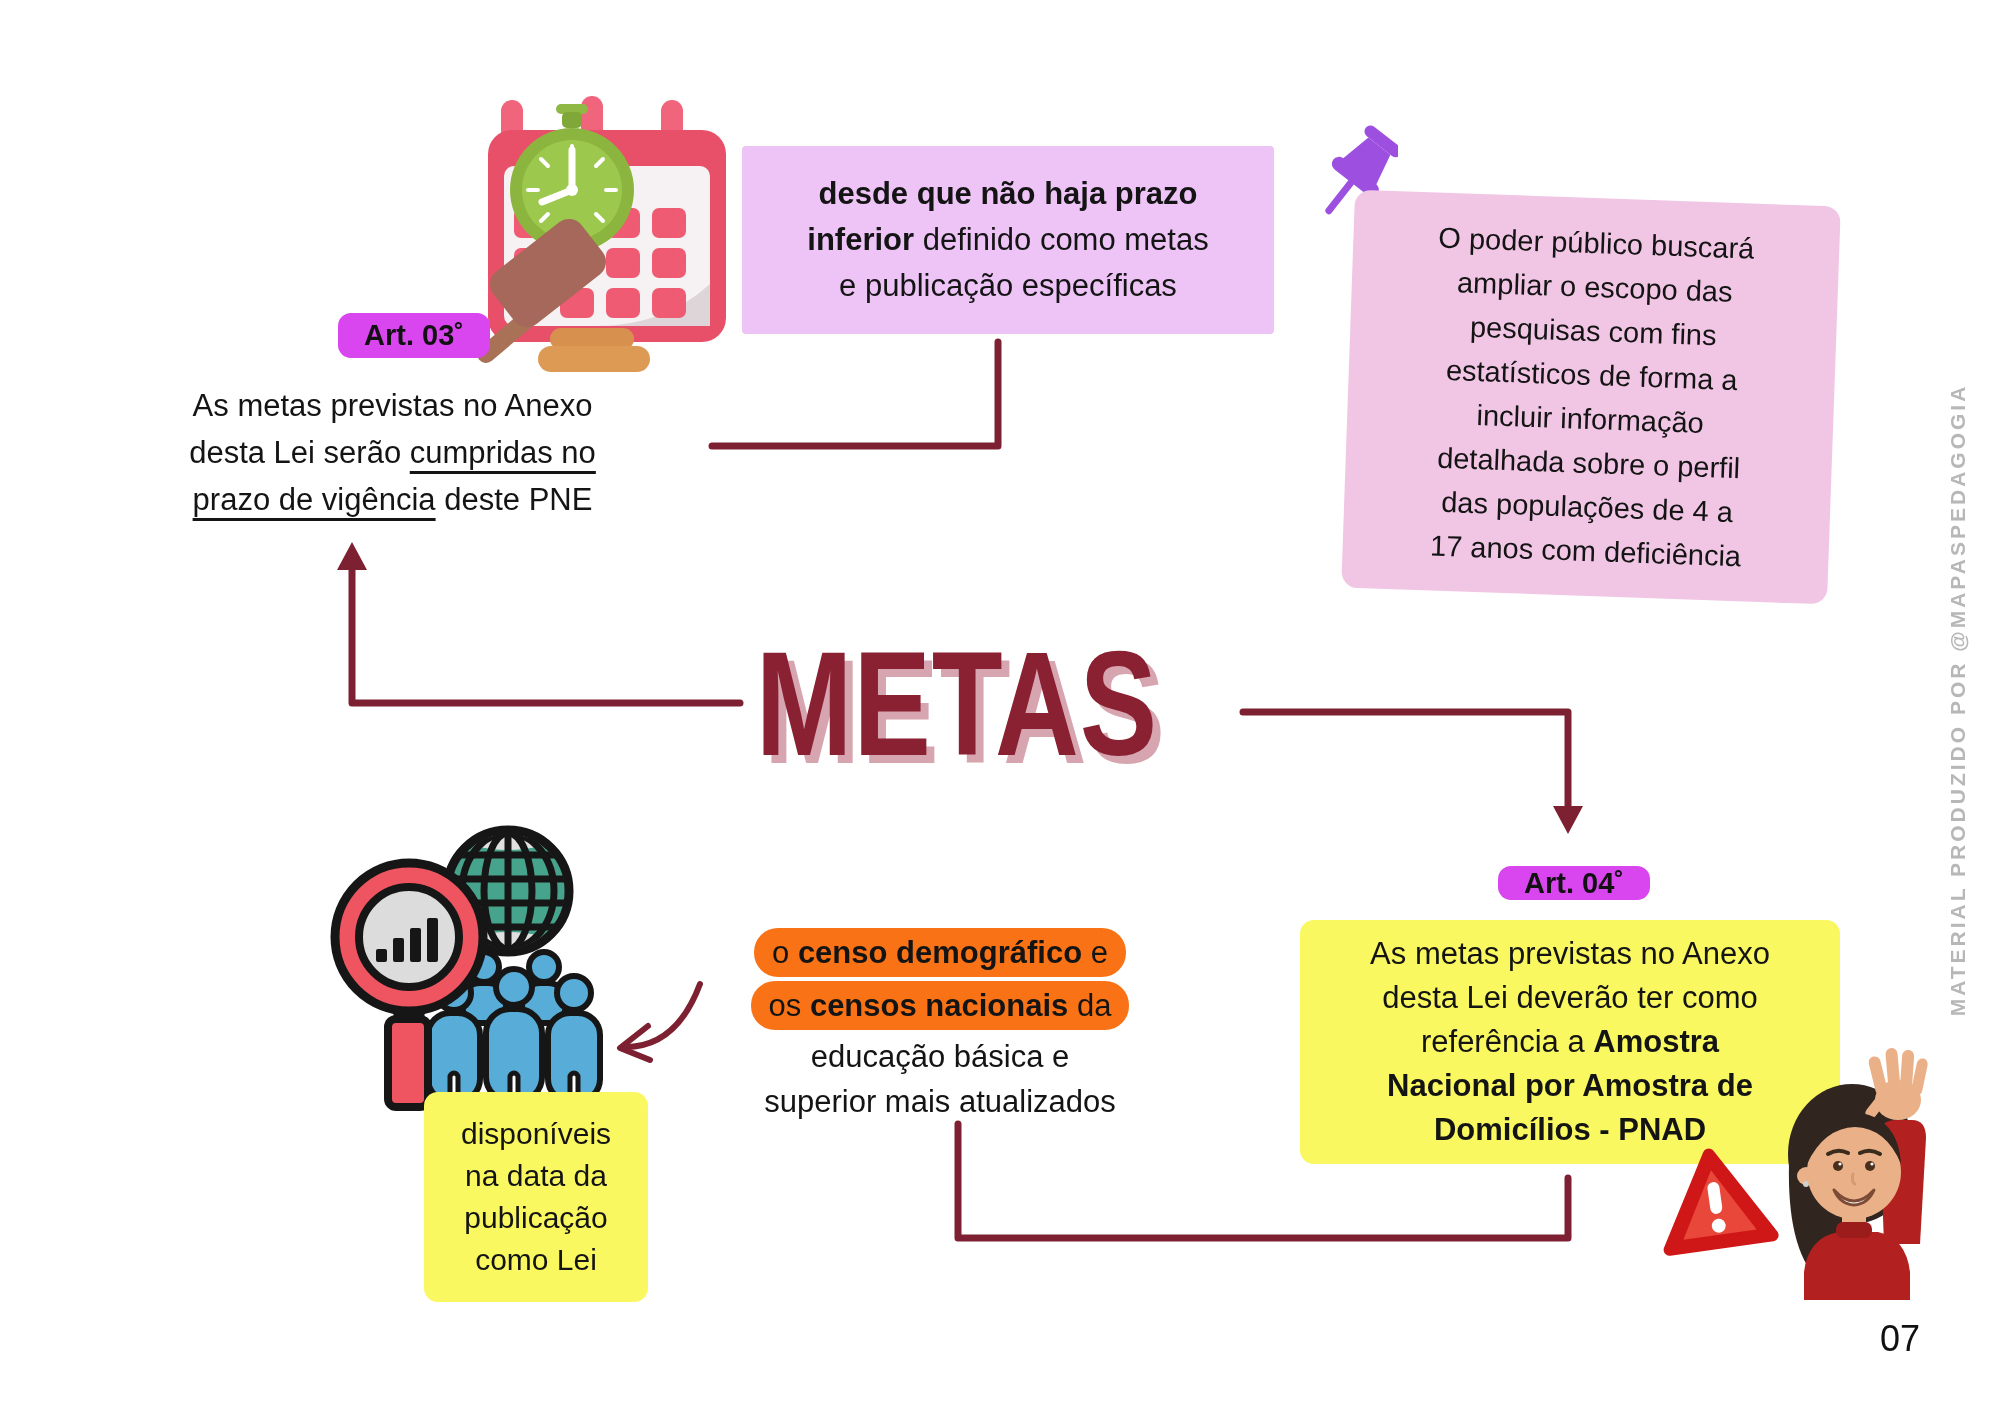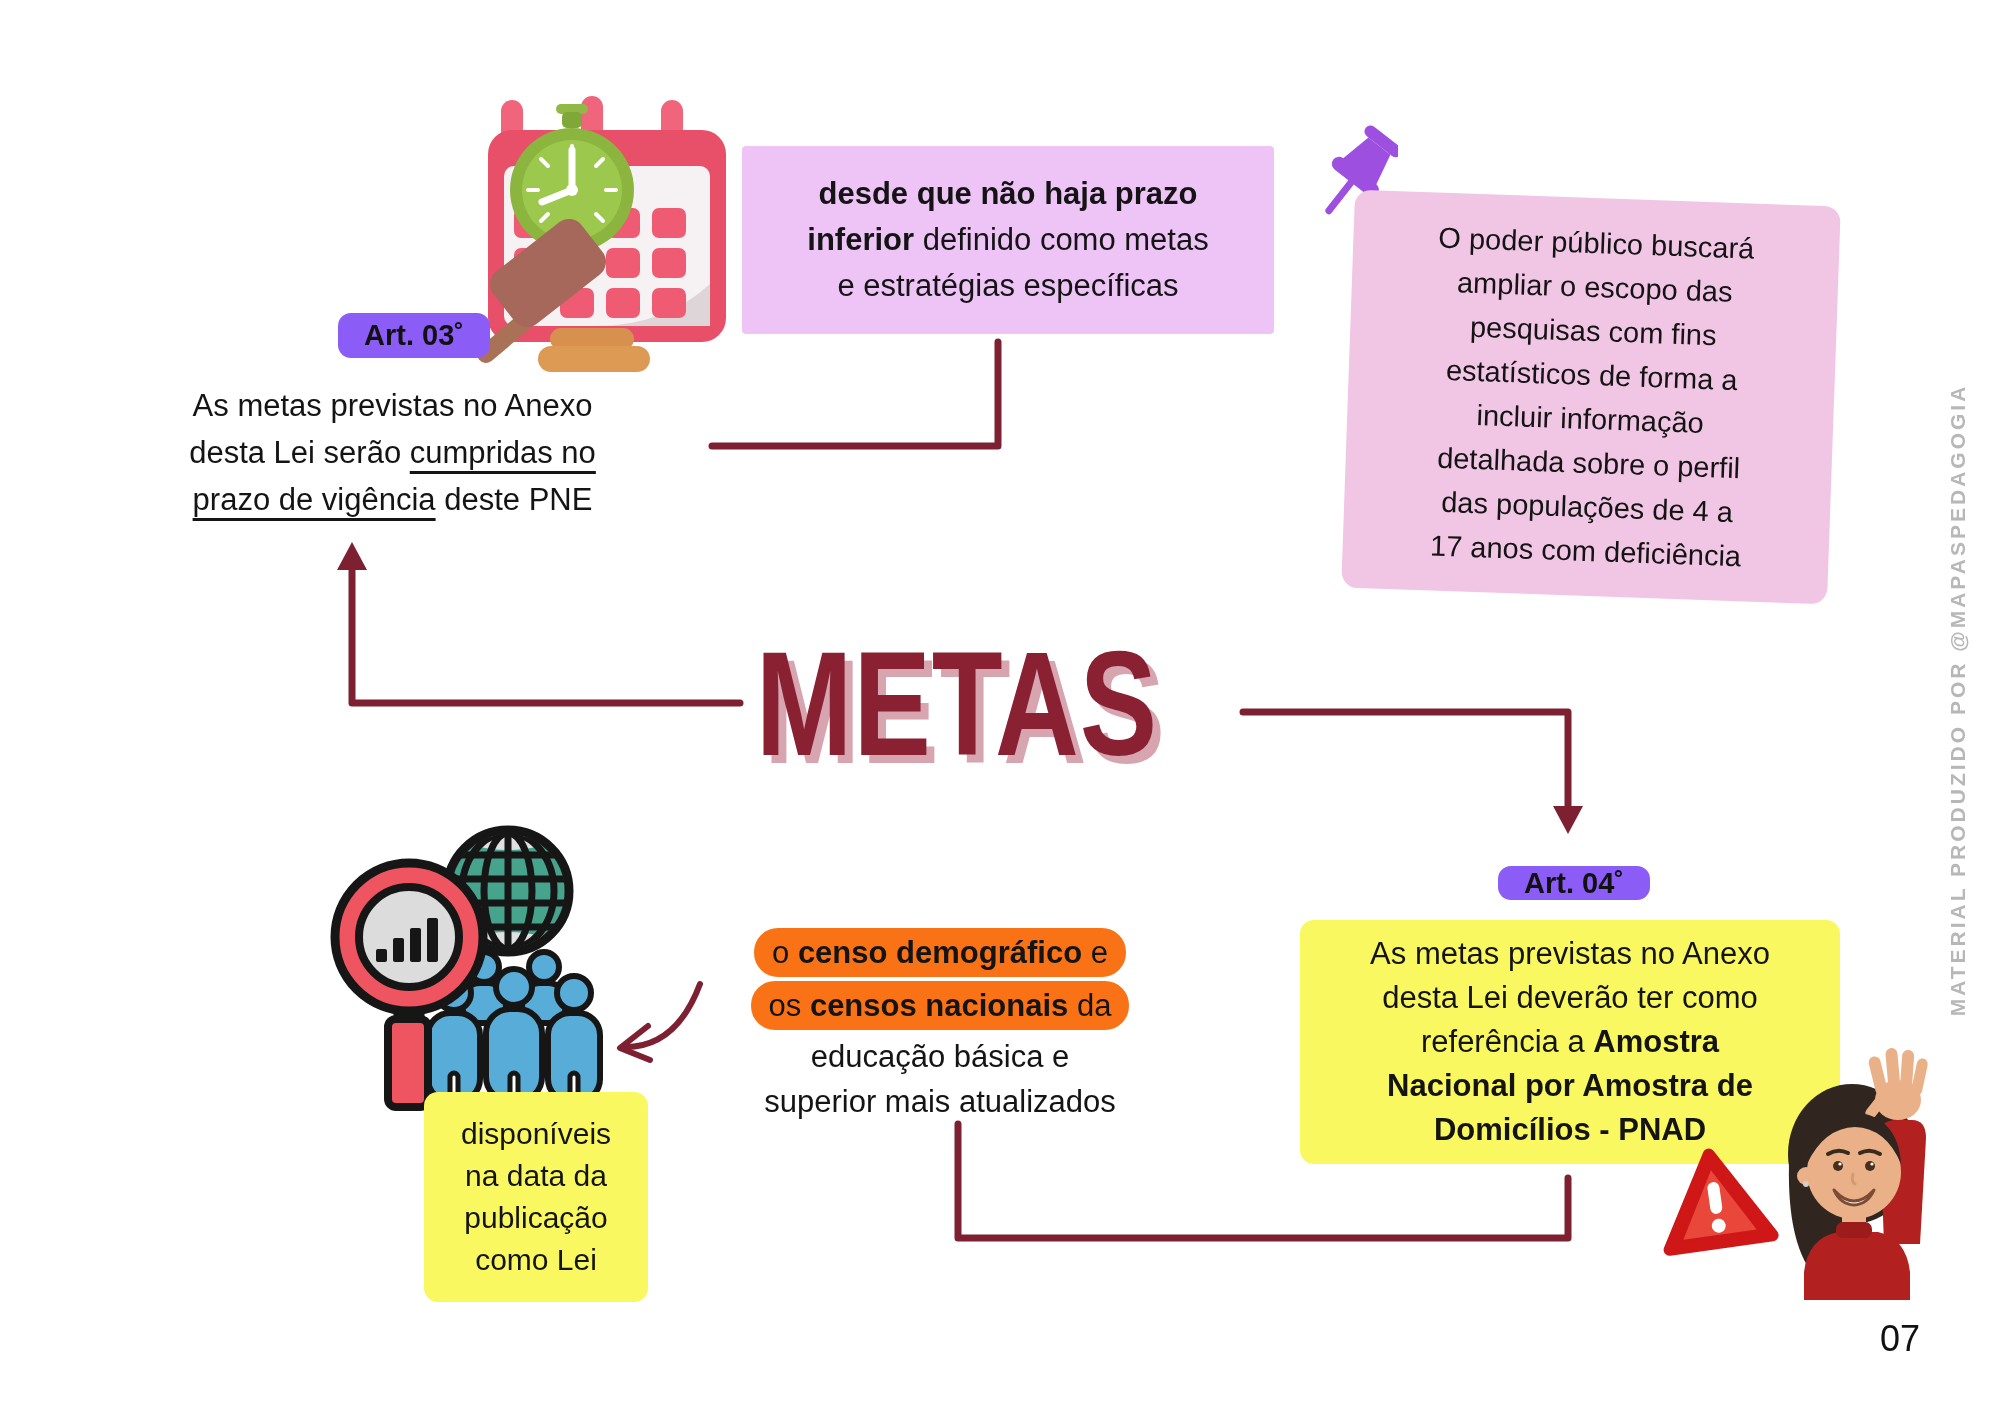--- a/index.html
+++ b/index.html
@@ -5,21 +5,21 @@
   html,body{margin:0;padding:0;background:#ffffff;}
   .canvas{
     position:relative;width:2000px;height:1414px;background:#ffffff;
     font-family:"Liberation Sans",sans-serif;color:#141414;overflow:hidden;
   }
   .abs{position:absolute;box-sizing:border-box;}
   svg{display:block;}
 
   
   .badge{
-    background:#8b5cf6;border-radius:13px;display:flex;align-items:center;justify-content:center;
+    background:#d946ef;border-radius:13px;display:flex;align-items:center;justify-content:center;
     font-weight:bold;font-size:29px;color:#111;
   }
 
   
   .para-left{width:515px;text-align:center;font-size:31px;line-height:47px;}
   .ul{text-decoration:underline;text-decoration-thickness:3px;text-underline-offset:8px;}
 
   
   .box-deadline{
     width:532px;background:#eec4f7;border-radius:4px;text-align:center;
@@ -146,21 +146,21 @@
 
   <div class="abs para-left" style="left:135px;top:382px;">
     <div><span>As metas previstas no Anexo</span></div>
     <div><span>desta Lei serão </span><span class="ul">cumpridas no</span></div>
     <div><span class="ul">prazo de vigência</span><span> deste PNE</span></div>
   </div>
 
   <div class="abs box-deadline" style="left:742px;top:146px;">
     <div><span class="b">desde que não haja prazo</span></div>
     <div><span class="b">inferior</span><span> definido como metas</span></div>
-    <div><span>e estratégias específicas</span></div>
+    <div><span>e publicação específicas</span></div>
   </div>
 
   <svg class="abs" style="left:1314px;top:120px;" width="84" height="112" viewBox="0 0 84 112">
     <g transform="rotate(38 42 56)" fill="#9d4fe0">
       <rect x="20" y="6" width="44" height="12" rx="6"></rect>
       <path d="M 28 18 L 56 18 L 64 54 L 20 54 Z"></path>
       <rect x="14" y="50" width="56" height="14" rx="7"></rect>
       <line x1="42" y1="64" x2="42" y2="100" stroke="#9d4fe0" stroke-width="7" stroke-linecap="round"></line>
     </g>
   </svg>

